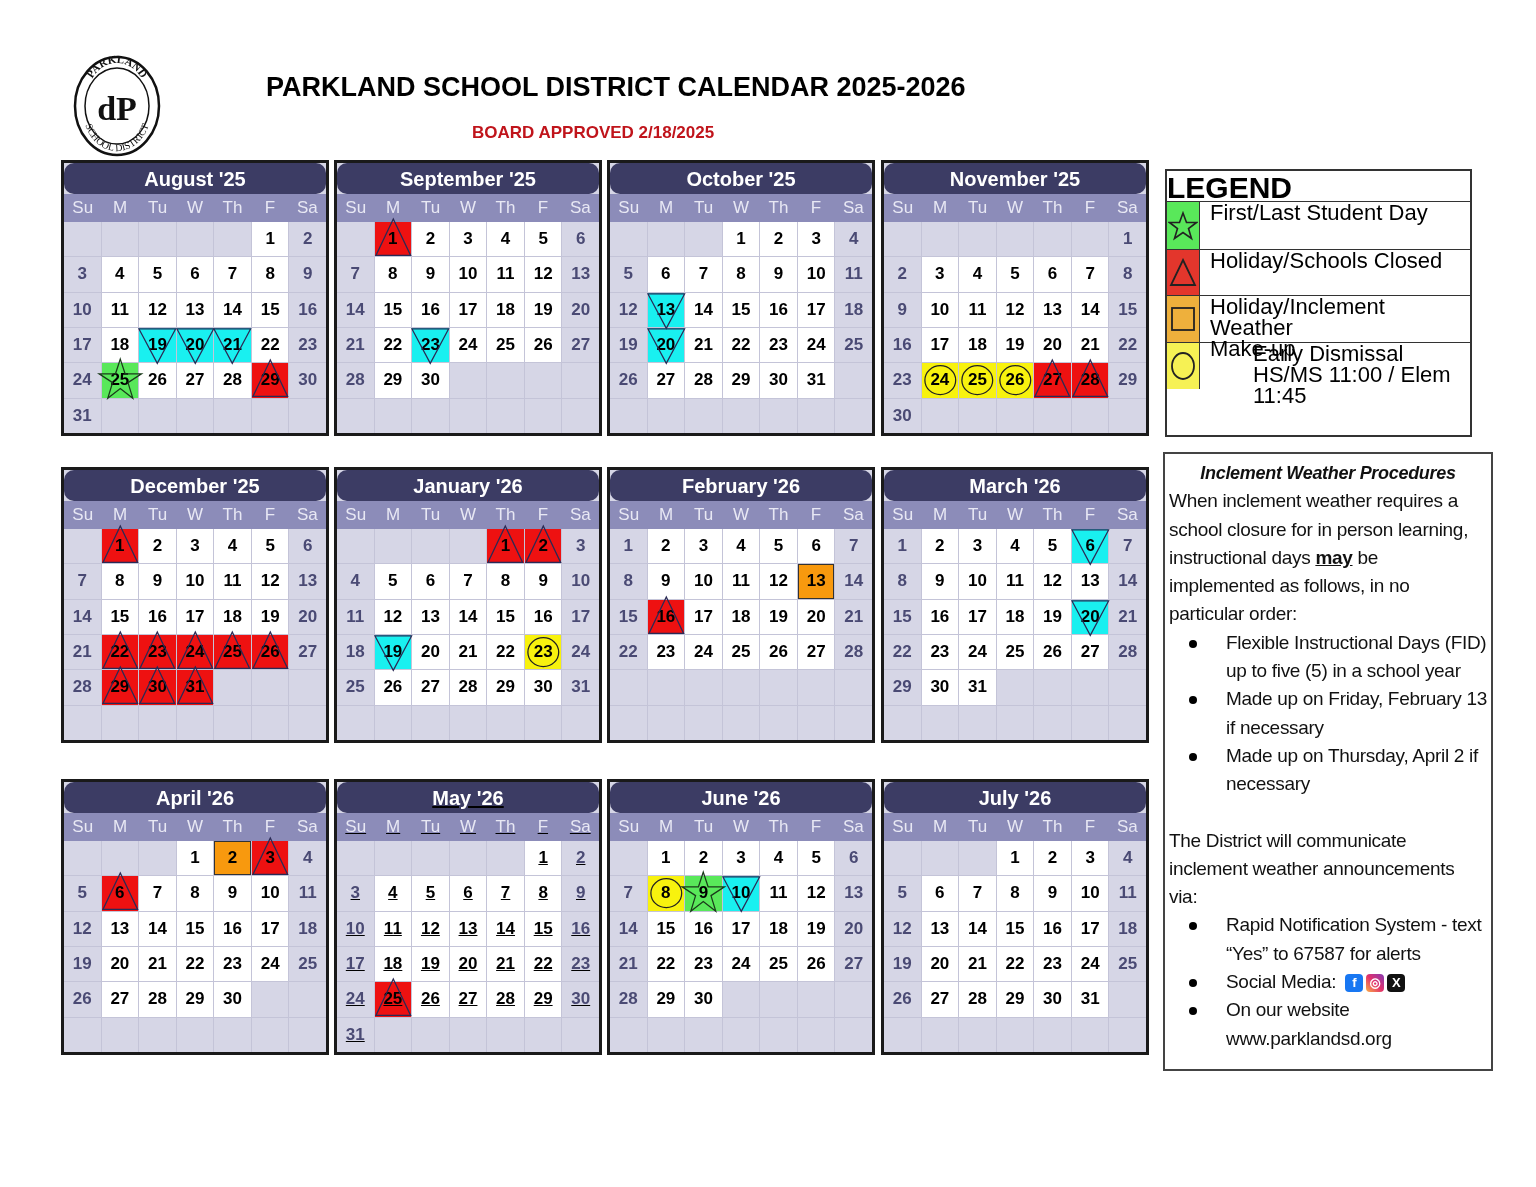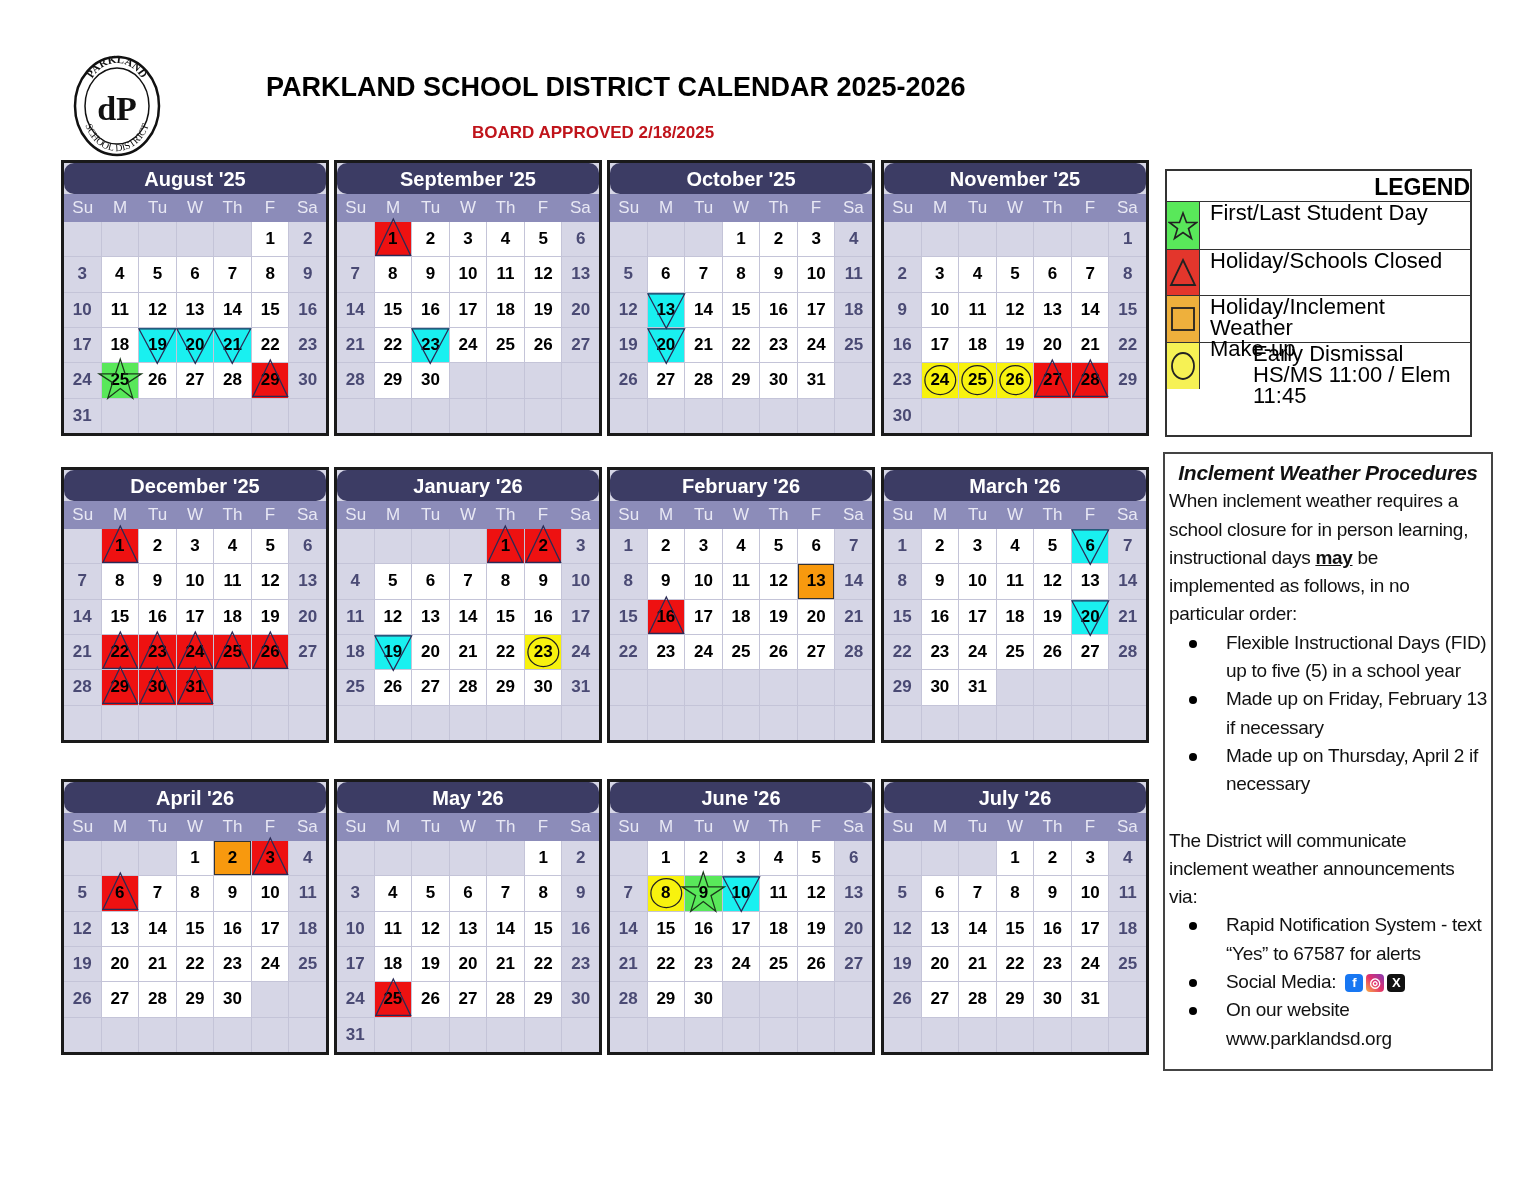--- a/index.html
+++ b/index.html
@@ -49,41 +49,41 @@
   .cell.makeup { background: #f8990e; outline: 1.5px solid #333; outline-offset: -1.5px; }
   .cell.early { background: #f8f20e; }
   .cell .num { position: relative; z-index: 2; }
   .cell svg.mark { position: absolute; left: 0; top: 0; width: 100%; height: 100%; z-index: 3; overflow: visible; pointer-events: none; }
 
   .legend {
     position: absolute; left: 1165px; top: 169px; width: 307px; height: 268px;
     border: 2px solid #333; background: #fff;
   }
   .legend .lhead {
-    height: 31px; text-align: right; font-weight: bold; font-size: 23px; line-height: 33px;
+    height: 31px; text-align: left; font-weight: bold; font-size: 30px; line-height: 33px;
     border-bottom: 1.5px solid #333;
   }
   .legend .lrow {
     display: flex; border-bottom: 1.5px solid #333;
   }
   .legend .lrow:last-child { border-bottom: none; gap: 43px; }
   .legend .swatch {
     width: 33px; border-right: 1.5px solid #333; display: flex; align-items: center; justify-content: center;
   }
   .legend .ltext {
     flex: 1; padding-left: 10px; font-size: 22px; display: flex; flex-direction: column; line-height: 21px;
   }
 
   .procedures {
     position: absolute; left: 1163px; top: 452px; width: 330px; height: 619px;
     border: 2px solid #444; background: #fff; padding: 5px 4px 0 4px;
     font-size: 19px; line-height: 28.3px; color: #111; letter-spacing: -0.3px;
   }
   .procedures .phead {
-    font-weight: bold; font-style: italic; text-align: center; font-size: 21px;
+    font-weight: bold; font-style: italic; text-align: center; font-size: 18px;
   }
   .procedures ul { list-style: none; }
   .procedures li { position: relative; padding-left: 57px; }
   .procedures li::before {
     content: ""; position: absolute; left: 20px; top: 11px; width: 8px; height: 8px; border-radius: 50%; background: #000;
   }
   .procedures .gap { height: 28px; }
   .social { display: inline-flex; gap: 3px; vertical-align: middle; margin-left: 4px; }
   .social span {
     display: inline-block; width: 18px; height: 18px; border-radius: 4px; color: #fff; font-size: 13px;
@@ -1257,21 +1257,21 @@
         <div class="cell empty"></div>
         <div class="cell empty"></div>
         <div class="cell empty"></div>
         <div class="cell empty"></div>
         <div class="cell empty"></div>
         <div class="cell empty"></div>
         <div class="cell empty"></div>
         <div class="cell empty"></div>
       </div>
     </div>
-    <div class="month" style="left: 334px; top: 779px;">
+    <div class="month" style="left: 334px; top: 779px; text-decoration: underline;">
       <div class="mhead">May '26</div>
       <div class="dnames">
         <span>Su</span>
         <span>M</span>
         <span>Tu</span>
         <span>W</span>
         <span>Th</span>
         <span>F</span>
         <span>Sa</span>
       </div>

